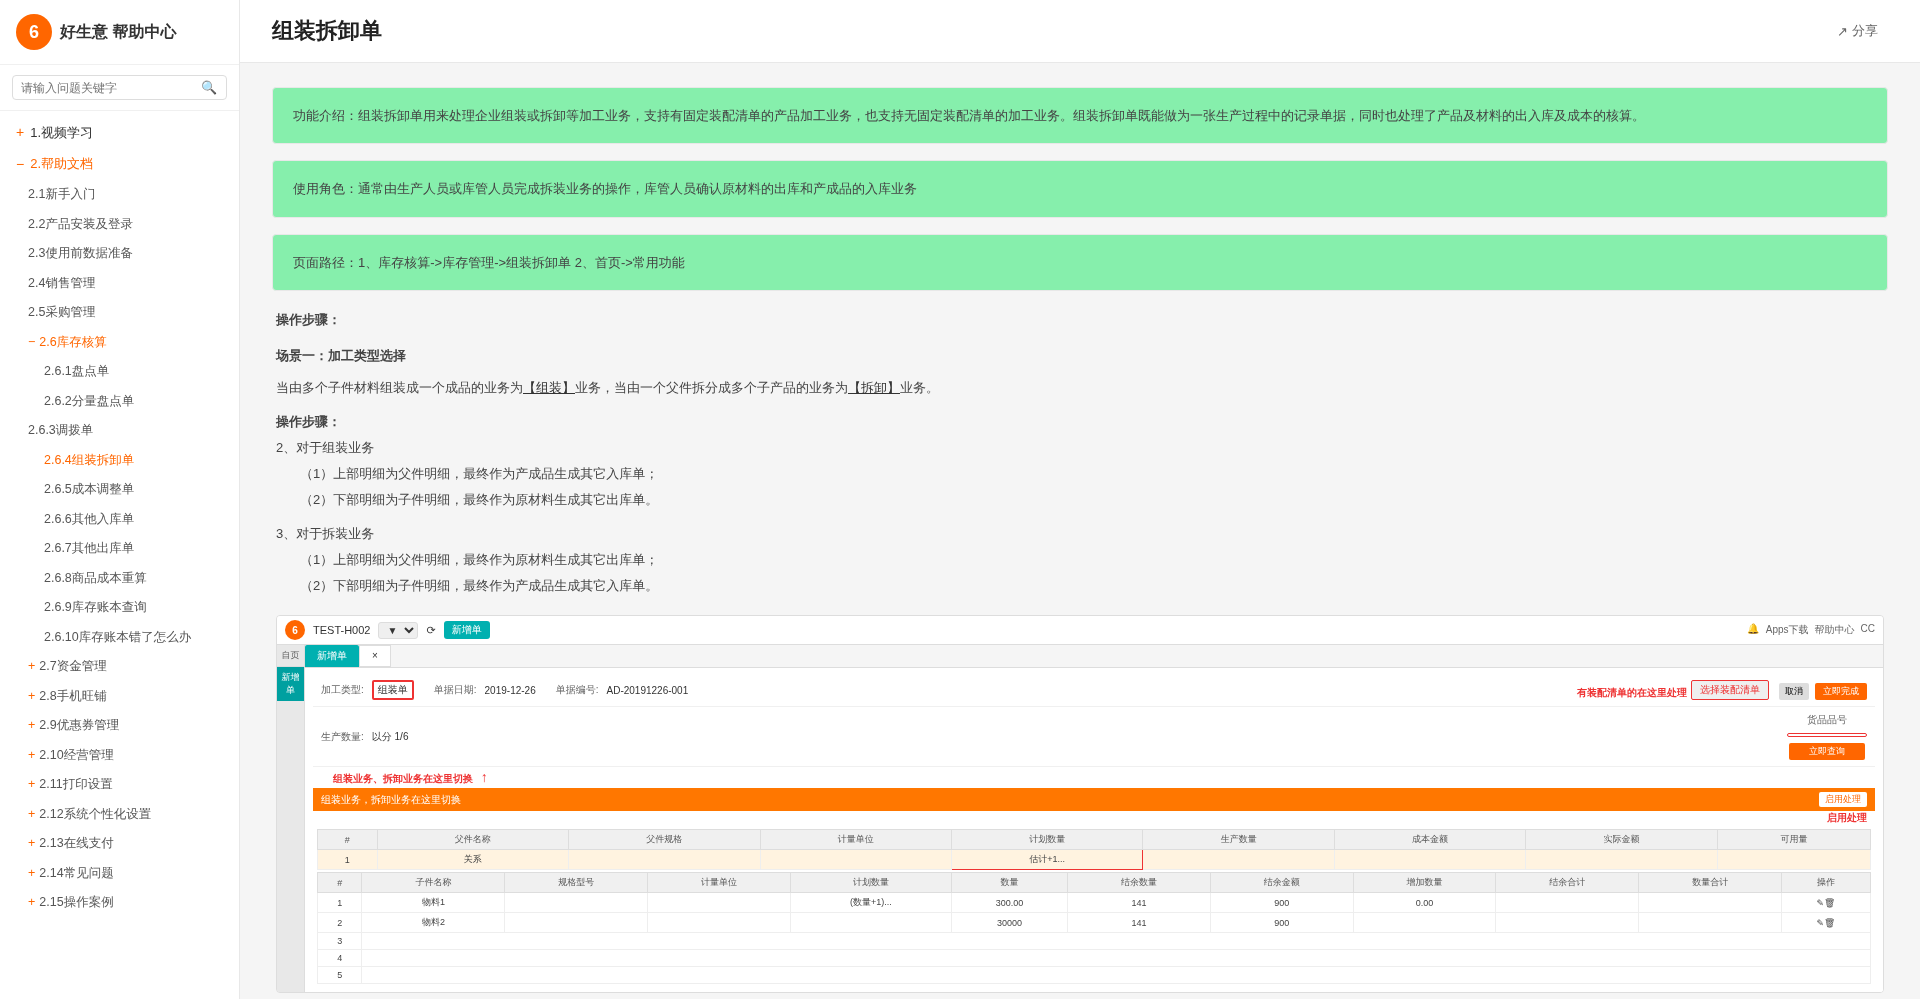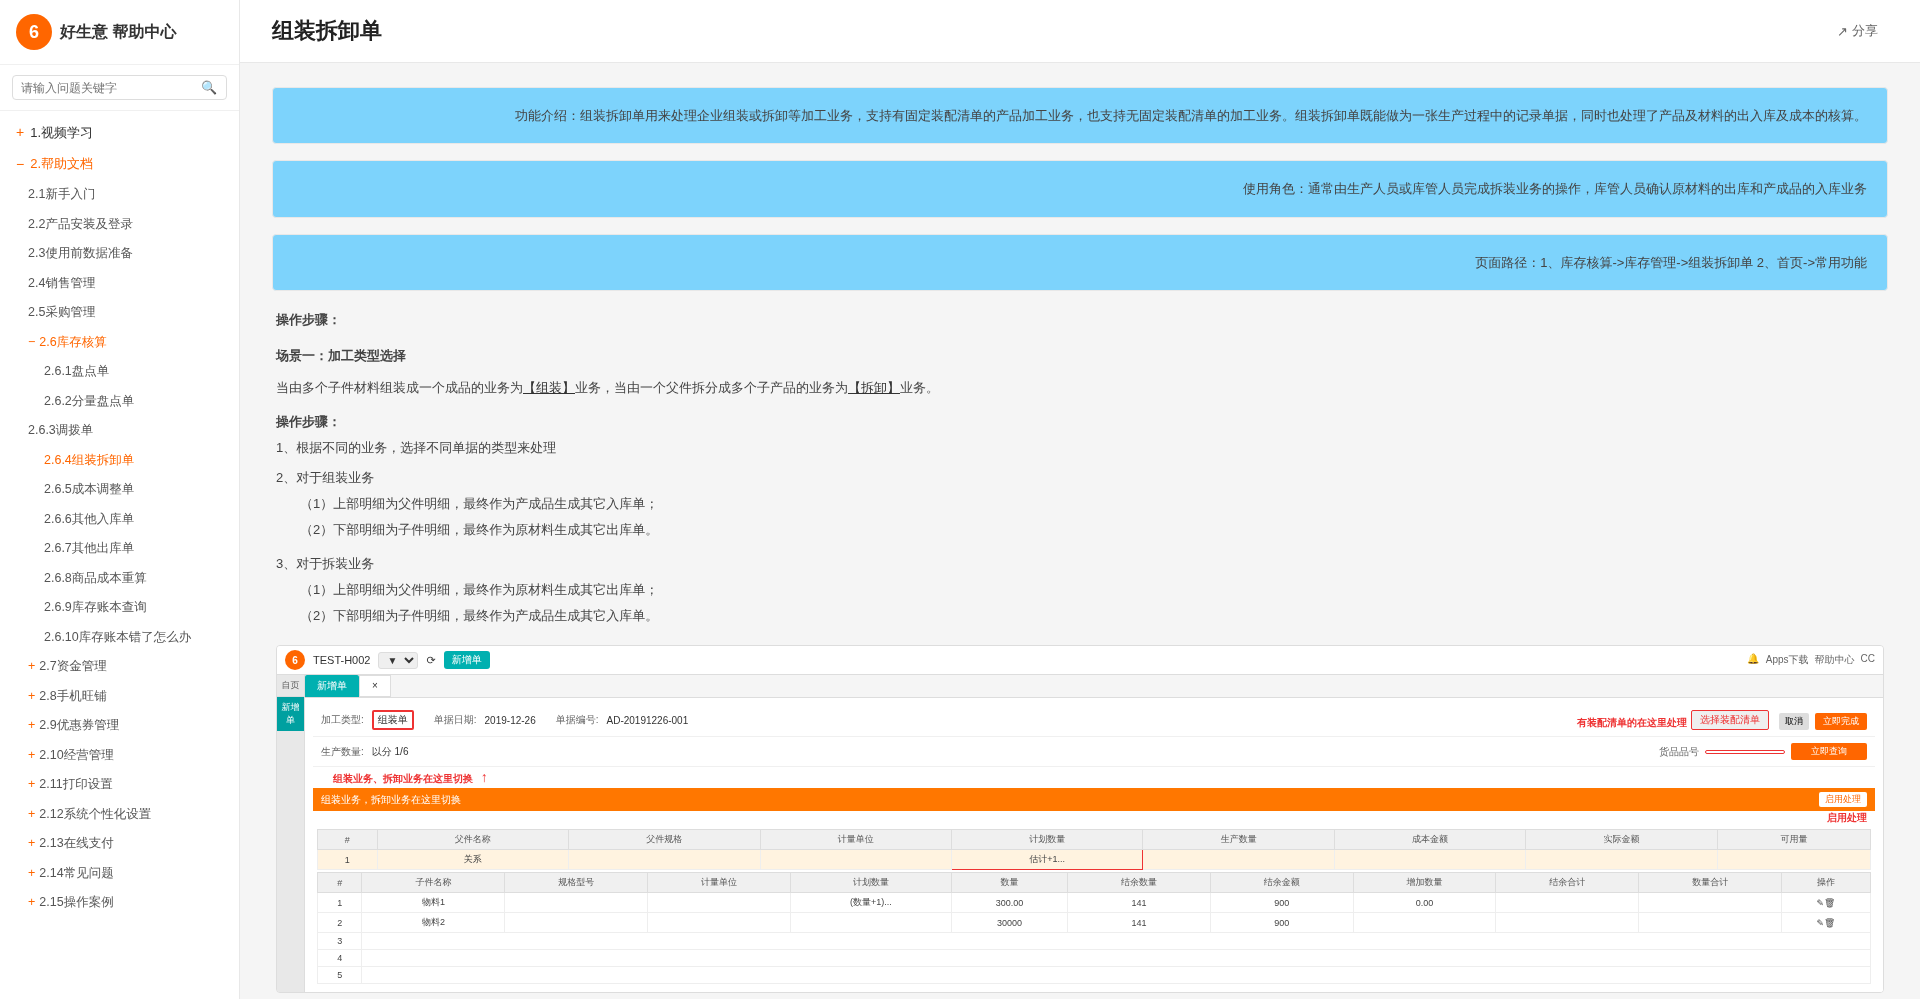--- a/index.html
+++ b/index.html
@@ -90,28 +90,27 @@
       color: #666; font-size: 13px; cursor: pointer;
       border: none; background: none; padding: 6px 10px;
     }
     .content-area {
       flex: 1;
       overflow-y: auto;
       padding: 24px 32px;
       background: #f5f5f5;
     }
     .info-block {
-      background: #7dd3fc;
+      background: #86efac;
       border: 1px solid #e8e8e8;
       border-radius: 4px;
       padding: 16px 20px;
       margin-bottom: 16px;
       line-height: 1.8;
       font-size: 13px;
-      text-align: right;
     }
     .info-block p { color: #444; }
     .content-text { line-height: 2; color: #444; margin-bottom: 8px; font-size: 13px; }
     .step-block { margin-bottom: 12px; }
     .step-num { font-size: 13px; color: #444; margin-bottom: 4px; }
     .sub-step { margin-left: 24px; font-size: 13px; color: #444; line-height: 2; }
     
     .screenshot-wrap {
       margin-top: 16px;
       border: 1px solid #ddd;
@@ -364,23 +363,20 @@
 
       <p class="content-text" style="font-weight:bold; margin-bottom:6px;">场景一：加工类型选择</p>
 
       <p class="content-text">
         当由多个子件材料组装成一个成品的业务为<span style="text-decoration:underline;color:#333">【组装】</span>业务，当由一个父件拆分成多个子产品的业务为<span style="text-decoration:underline;color:#333">【拆卸】</span>业务。
       </p>
 
       <p class="content-text" style="font-weight:bold; margin-top:8px; margin-bottom:4px;">操作步骤：</p>
 
       <div class="step-block">
-        <p class="step-num">1、根据不同的业务，选择不同单据的类型来处理</p>
-      </div>
-      <div class="step-block">
         <p class="step-num">2、对于组装业务</p>
         <p class="sub-step">（1）上部明细为父件明细，最终作为产成品生成其它入库单；</p>
         <p class="sub-step">（2）下部明细为子件明细，最终作为原材料生成其它出库单。</p>
       </div>
       <div class="step-block">
         <p class="step-num">3、对于拆装业务</p>
         <p class="sub-step">（1）上部明细为父件明细，最终作为原材料生成其它出库单；</p>
         <p class="sub-step">（2）下部明细为子件明细，最终作为产成品生成其它入库单。</p>
       </div>
 
@@ -426,21 +422,21 @@
                   <div class="app-header-right">
                     <span style="color:#e33;font-size:10px;font-weight:bold">有装配清单的在这里处理</span>
                     <button class="red-outlined">选择装配清单</button>
                     <button style="margin-left:6px;background:#ddd;border:none;border-radius:2px;padding:2px 6px;font-size:9px;">取消</button>
                     <button style="background:#f60;color:#fff;border:none;border-radius:2px;padding:2px 8px;font-size:9px;margin-left:2px;">立即完成</button>
                   </div>
                 </div>
                 <div class="form-row">
                   <span class="form-label">生产数量:</span>
                   <span class="form-value">以分 1/6</span>
-                  <div style="margin-left:auto;display:flex;align-items:center;gap:6px;">
+                  <div style="margin-left:auto;display:flex;align-items:center;gap:6px;flex-direction:column;">
                     <span class="form-label">货品品号</span>
                     <div style="border:1.5px solid #e33;border-radius:2px;padding:1px 8px;font-size:10px;min-width:80px;"></div>
                     <button style="background:#f60;color:#fff;border:none;border-radius:2px;padding:2px 20px;font-size:9px;">立即查询</button>
                   </div>
                 </div>
 
                 <div style="position:relative;padding:2px 0;">
                   <span style="color:#e33;font-size:10px;font-weight:bold;display:inline-block;margin-left:20px;">组装业务、拆卸业务在这里切换</span>
                   <span style="color:#e33;font-size:14px;margin-left:4px;">↑</span>
                 </div>

